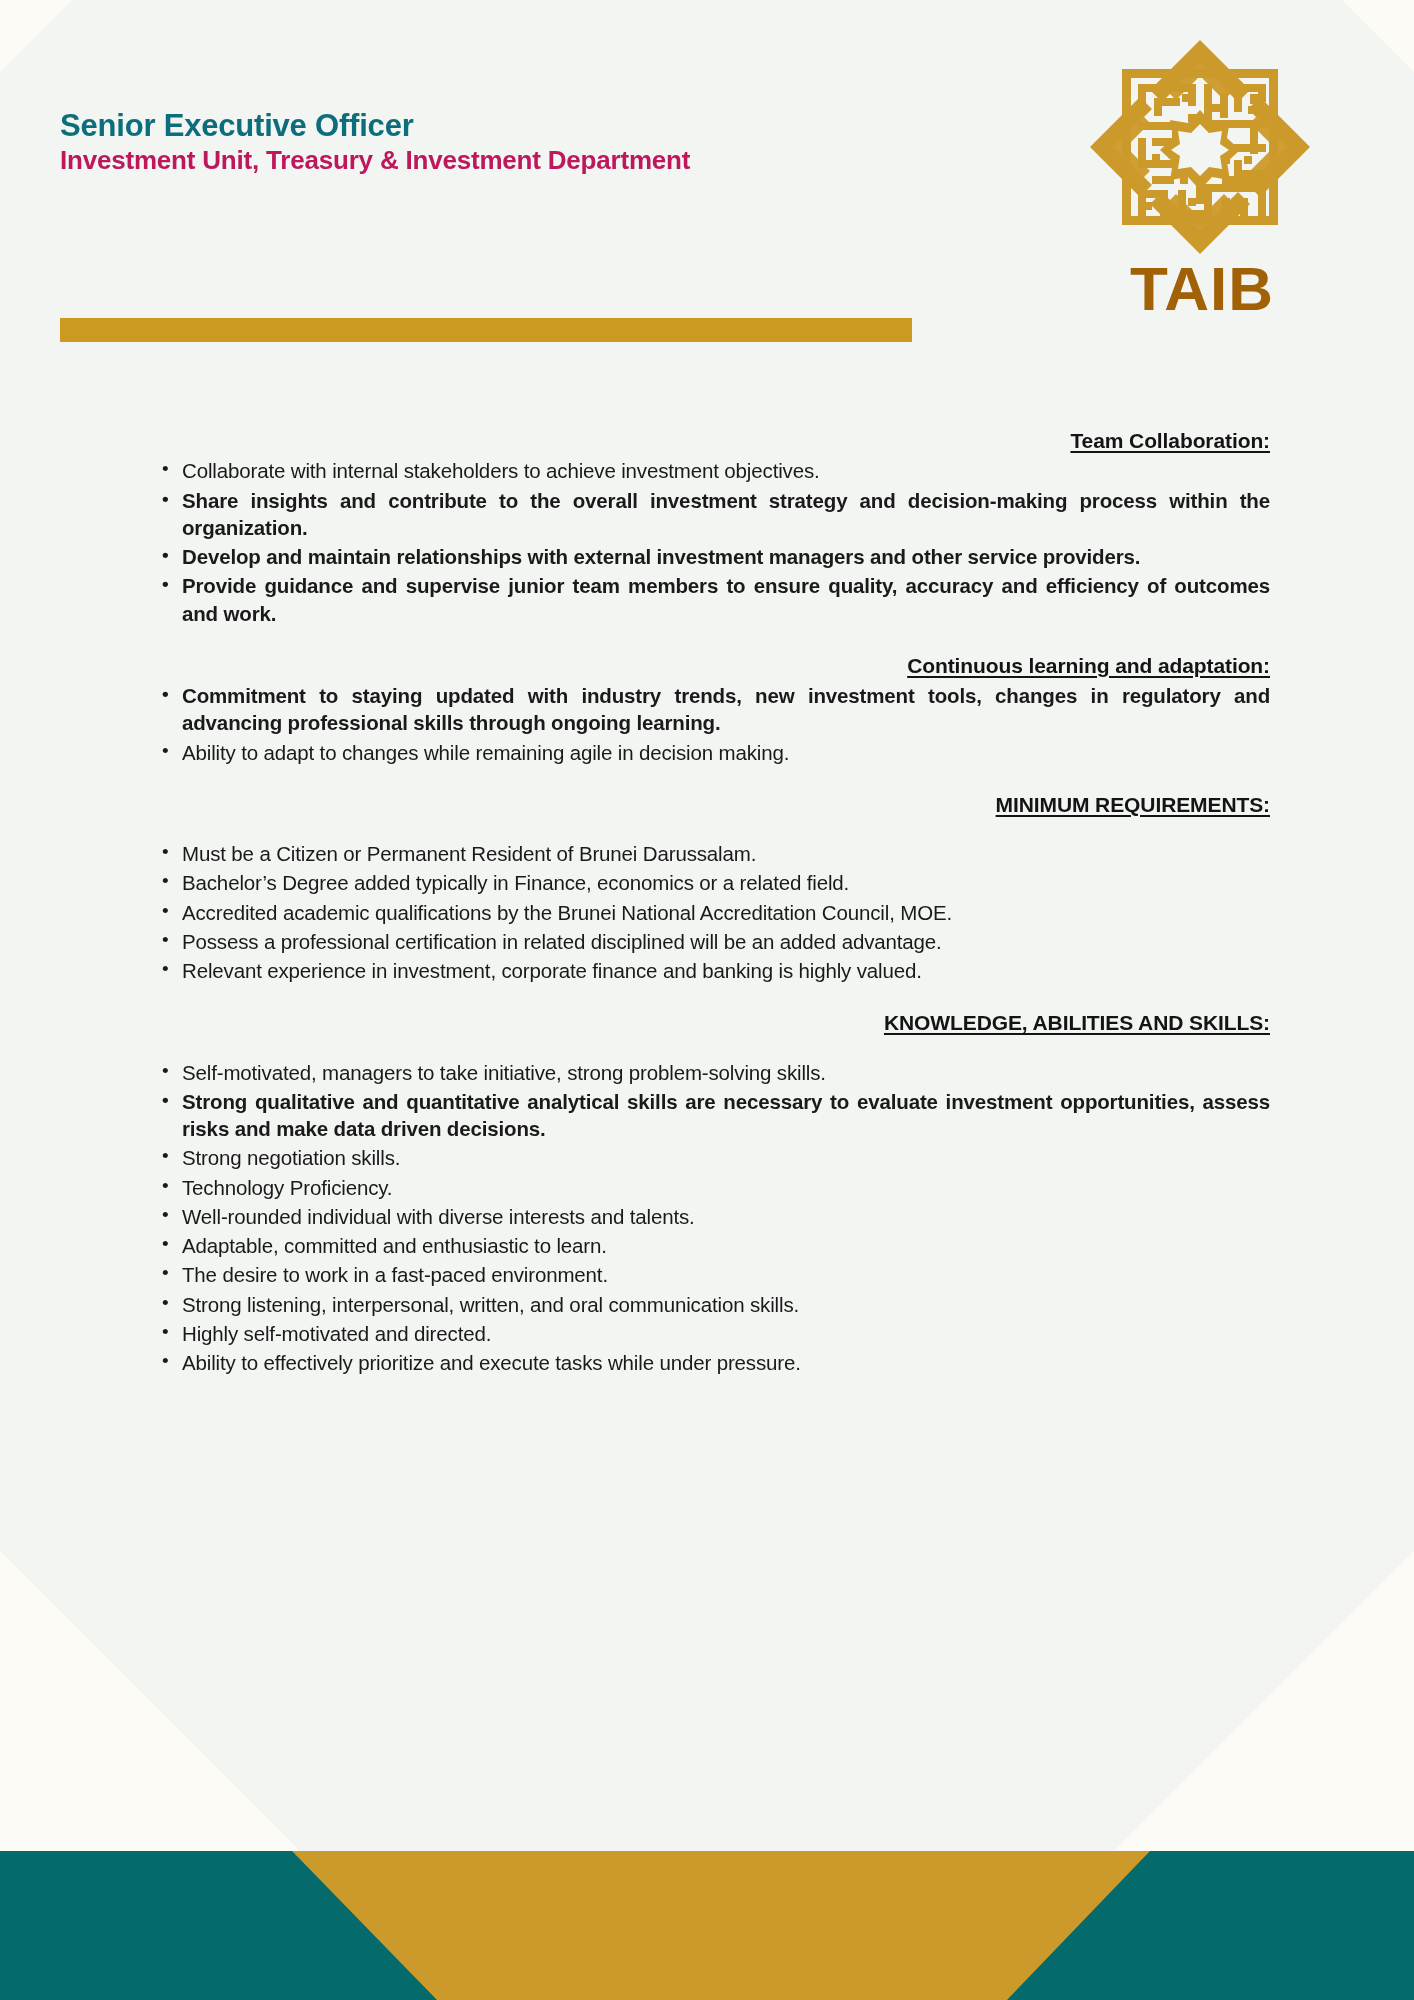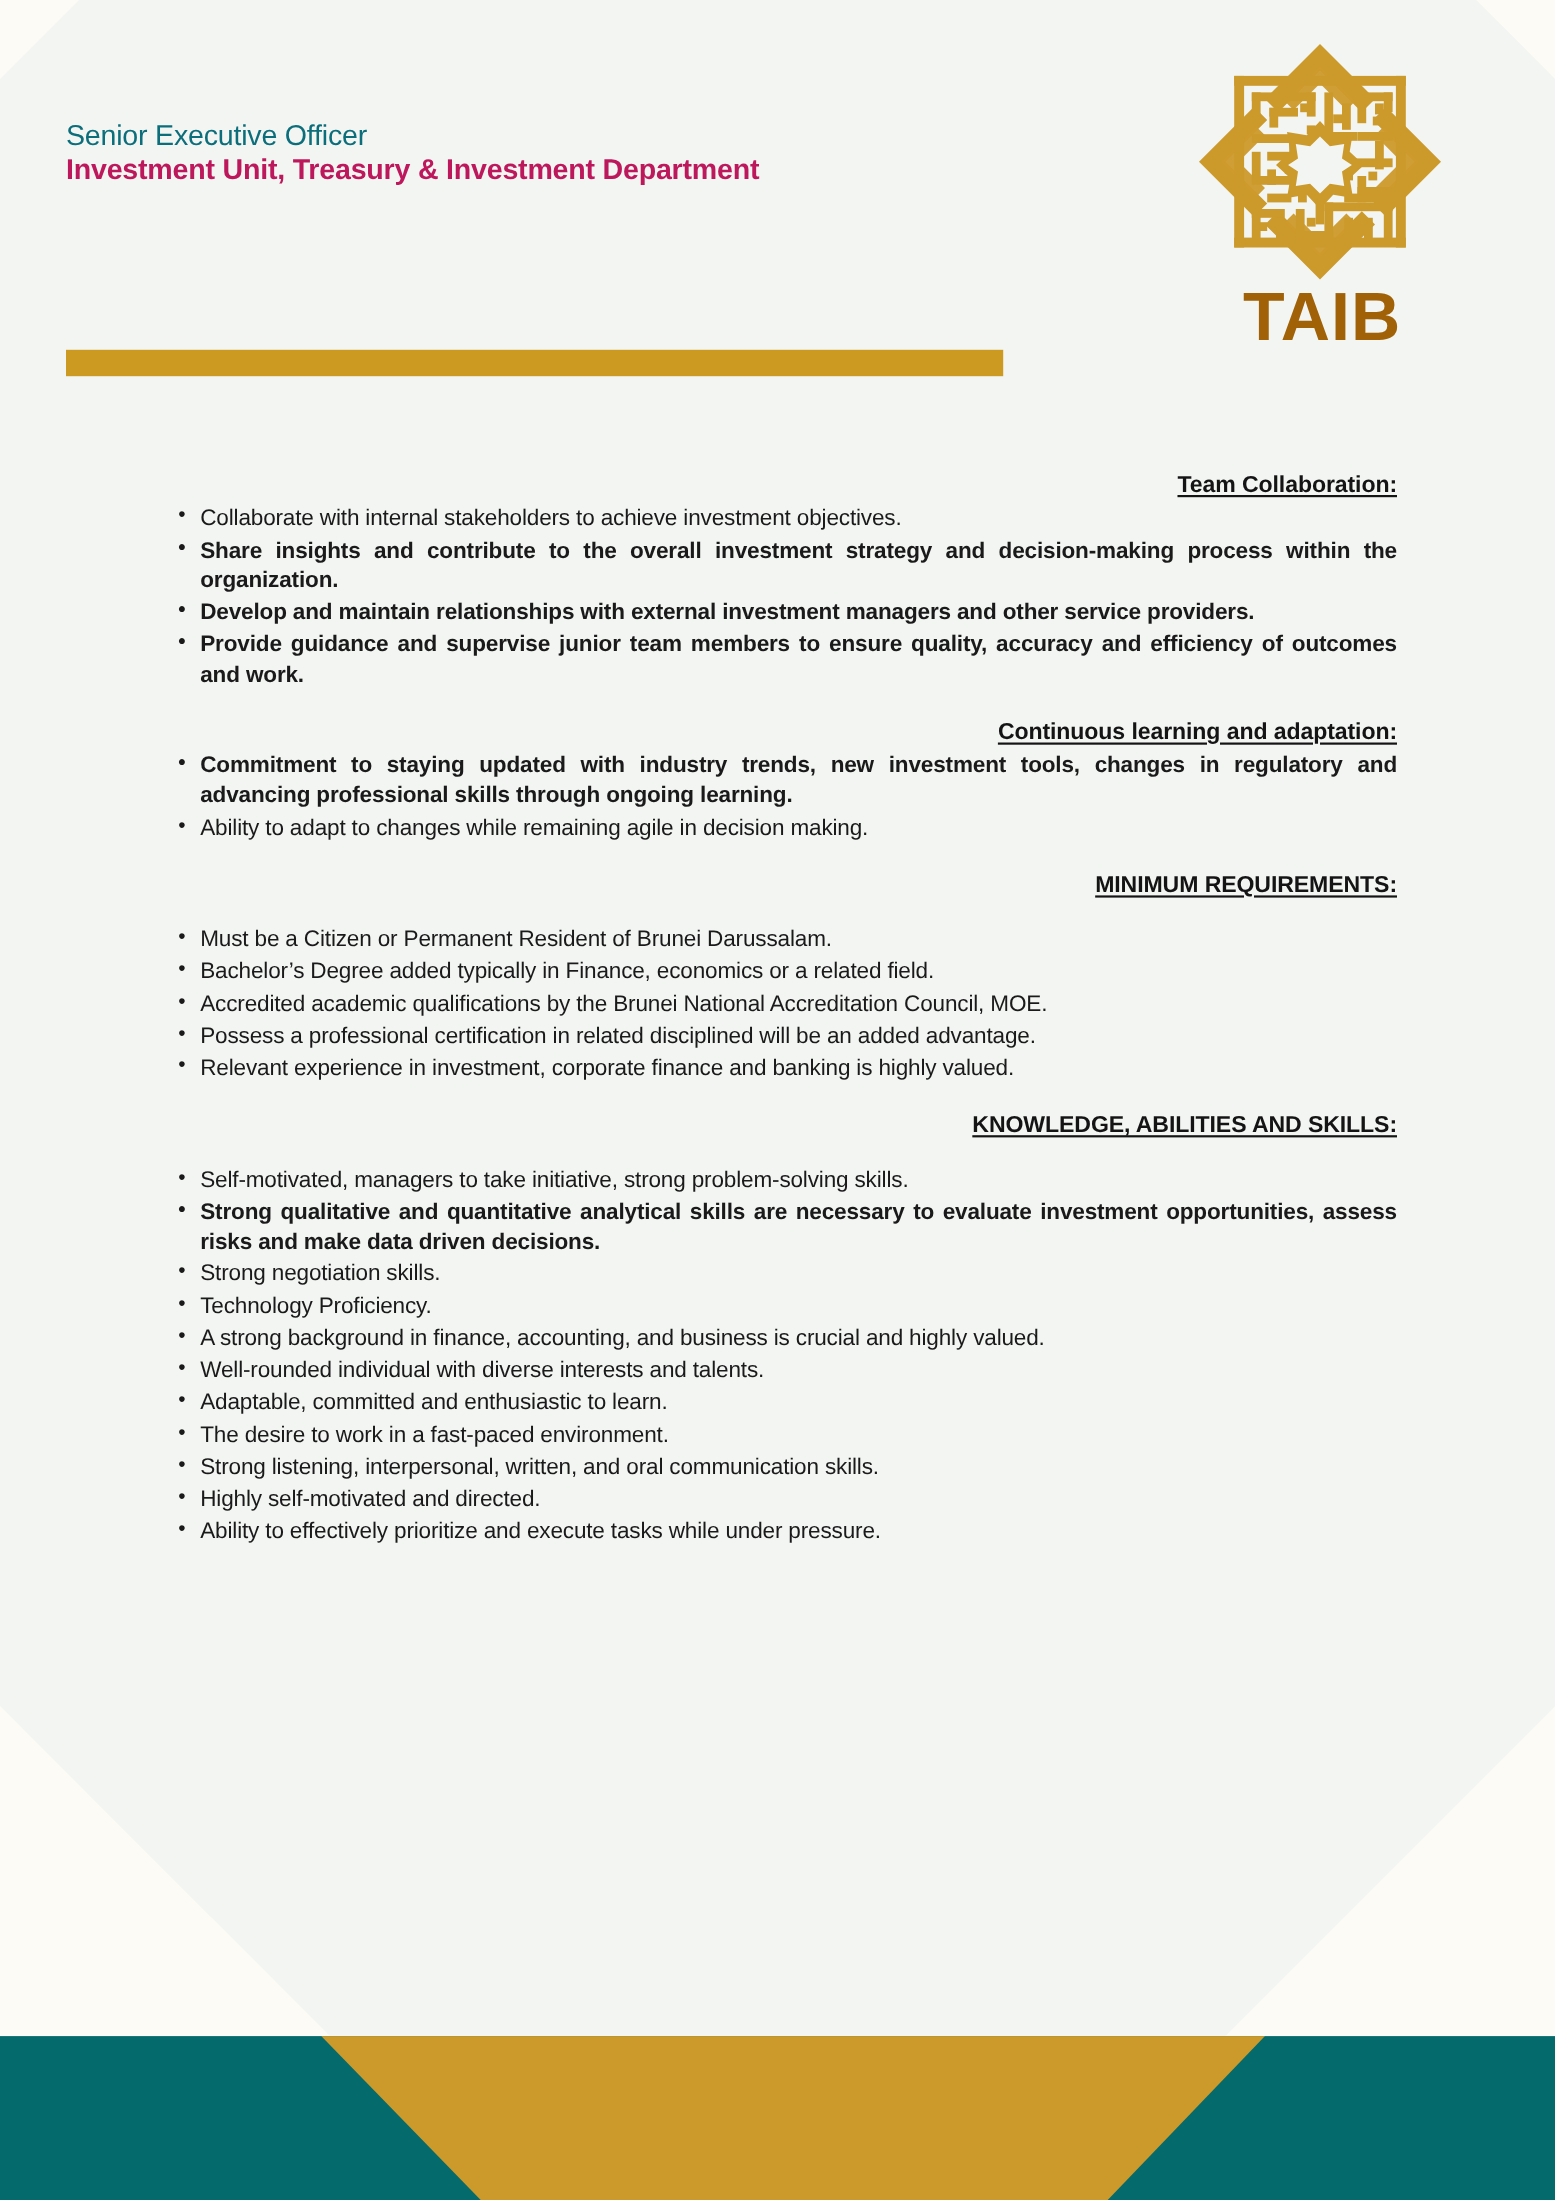--- a/index.html
+++ b/index.html
@@ -57,22 +57,22 @@
 
   
   .header {
     position: absolute;
     left: 60px;
     top: 108px;
     width: 900px;
   }
   .job-title {
     color: #0d6e7b;
-    font-size: 26px;
-    font-weight: normal;
+    font-size: 31px;
+    font-weight: bold;
     line-height: 1.18;
     letter-spacing: -0.2px;
     margin: 0;
   }
   .job-subtitle {
     color: #be185d;
     font-size: 26px;
     font-weight: bold;
     line-height: 1.18;
     letter-spacing: -0.2px;
@@ -305,21 +305,20 @@
       </ul>
     </div>
 
     <div class="section">
       <div class="section-heading spaced-after">KNOWLEDGE, ABILITIES AND SKILLS: </div>
       <ul class="bullets">
         <li>Self-motivated, managers to take initiative, strong problem-solving skills.</li>
         <li class="justify">Strong qualitative and quantitative analytical skills are necessary to evaluate investment opportunities, assess risks and make data driven decisions.</li>
         <li>Strong negotiation skills.</li>
         <li>Technology Proficiency.</li>
-        <li>A strong background in finance, accounting, and business is crucial and highly valued.</li>
         <li>Well-rounded individual with diverse interests and talents.</li>
         <li>Adaptable, committed and enthusiastic to learn.</li>
         <li>The desire to work in a fast-paced environment.</li>
         <li>Strong listening, interpersonal, written, and oral communication skills.</li>
         <li>Highly self-motivated and directed.</li>
         <li>Ability to effectively prioritize and execute tasks while under pressure.</li>
       </ul>
     </div>
 
   </div>

